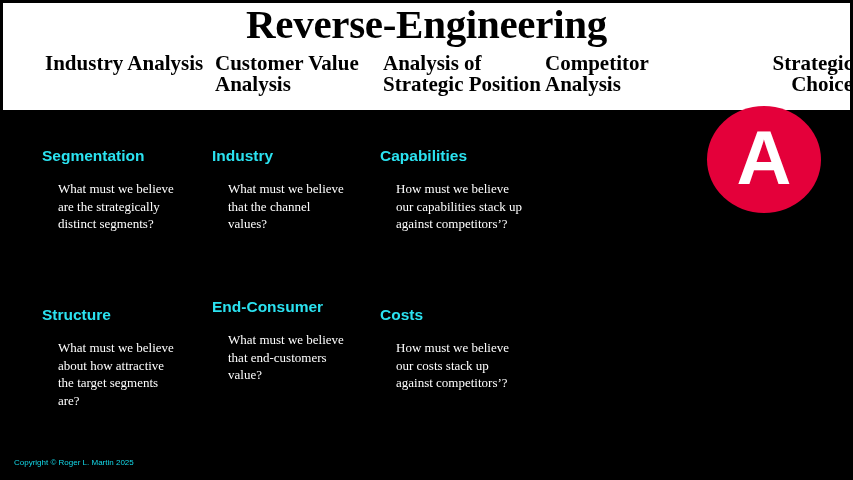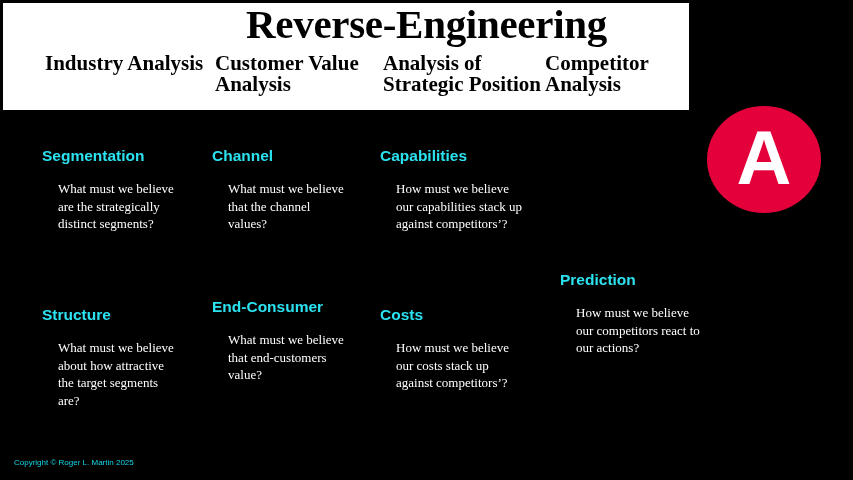--- a/index.html
+++ b/index.html
@@ -14,21 +14,21 @@
     background: #000000;
     overflow: hidden;
     font-family: "Liberation Serif", serif;
   }
 
   
   .header-band {
     position: absolute;
     left: 3px;
     top: 3px;
-    width: 686px;
+    width: 847px;
     height: 107px;
     background: #ffffff;
     box-sizing: border-box;
     padding-left: 12px;
   }
   .slide-title {
     position: absolute;
     left: 0;
     top: -2px;
     width: 847px;
@@ -149,33 +149,29 @@
   </div>
 
   <div class="body-area">
 
     <div class="cell c-seg">
       <p class="cell-title">Segmentation</p>
       <p class="cell-body">What must we believe are the strategically distinct segments?</p>
     </div>
 
     <div class="cell c-chan">
-      <p class="cell-title">Channel</p>
+      <p class="cell-title">Industry</p>
       <p class="cell-body">What must we believe that the channel values?</p>
     </div>
 
     <div class="cell c-cap">
       <p class="cell-title">Capabilities</p>
       <p class="cell-body">How must we believe our capabilities stack up against competitors’?</p>
     </div>
 
-    <div class="cell c-pred">
-      <p class="cell-title">Prediction</p>
-      <p class="cell-body">How must we believe our competitors react to our actions?</p>
-    </div>
 
     <div class="cell c-str">
       <p class="cell-title">Structure</p>
       <p class="cell-body">What must we believe about how attractive the target segments are?</p>
     </div>
 
     <div class="cell c-endc">
       <p class="cell-title">End-Consumer</p>
       <p class="cell-body">What must we believe that end-customers value?</p>
     </div>

